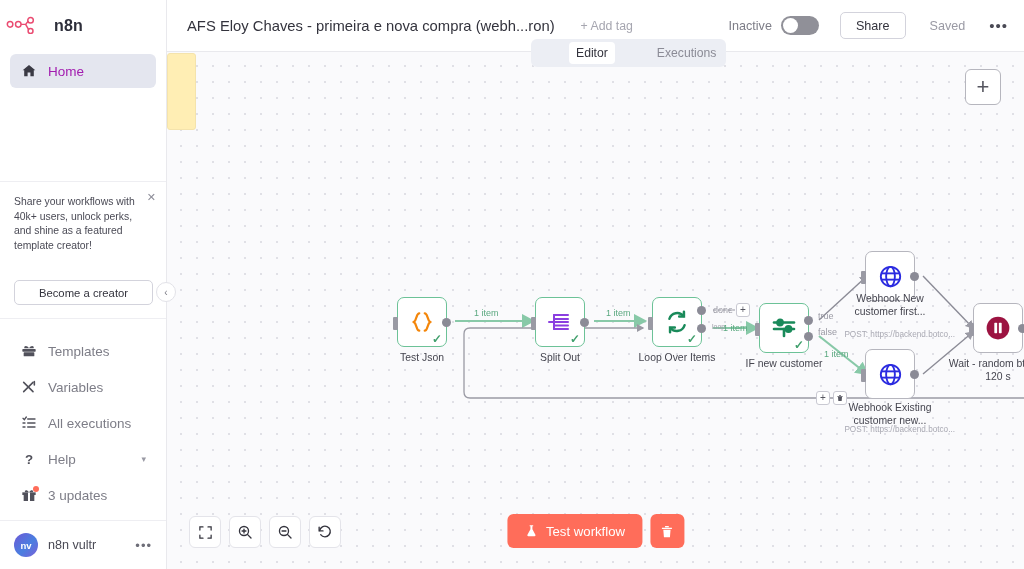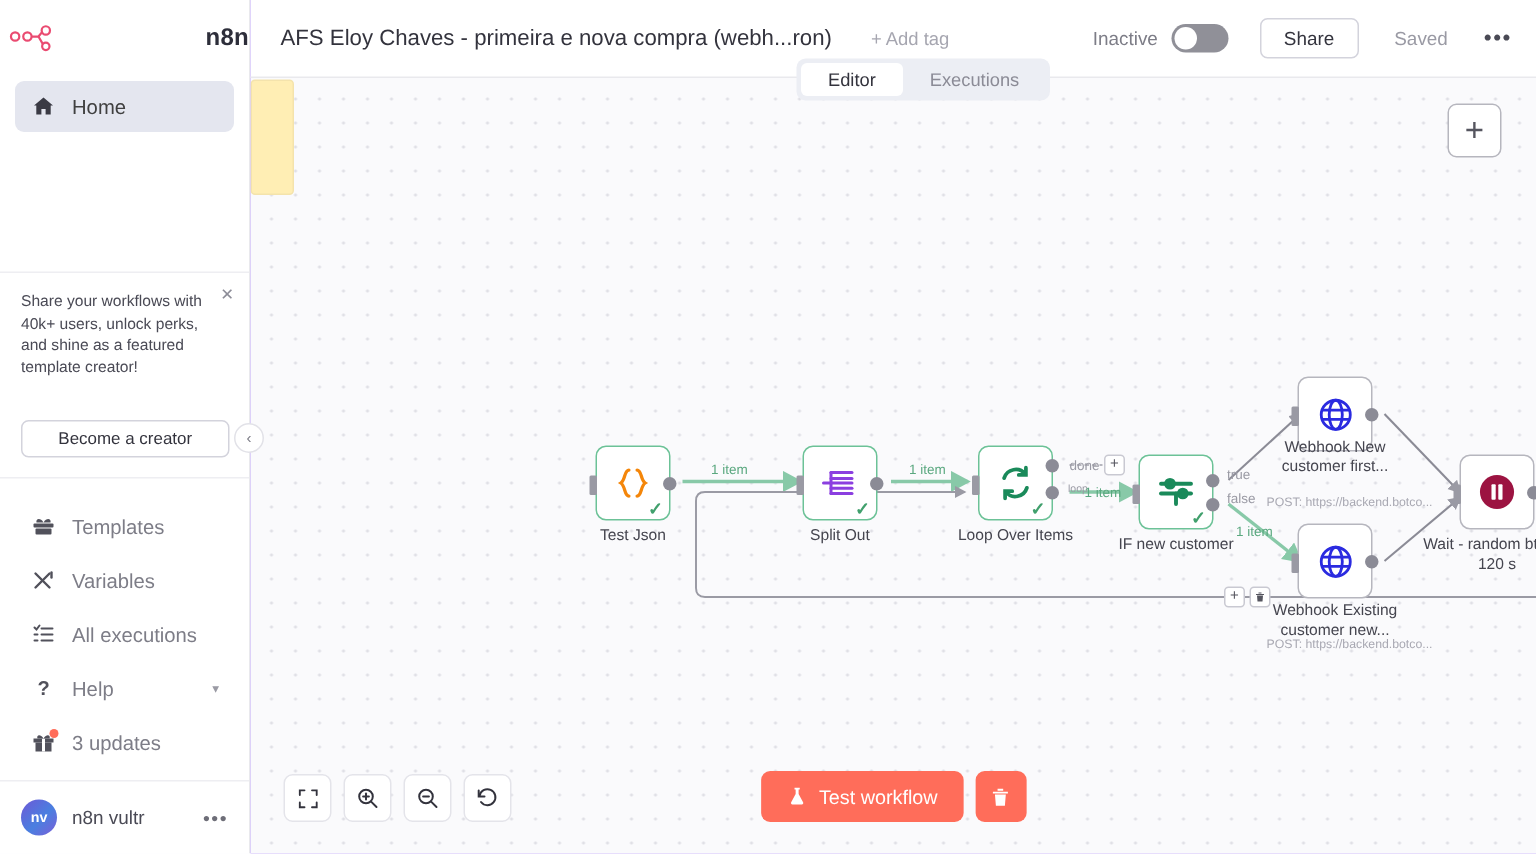--- a/index.html
+++ b/index.html
@@ -14,32 +14,32 @@
   
   .sidebar {
     width: 167px; height: 569px;
     background: #fff;
     border-right: 1px solid #e9e9ed;
     display: flex; flex-direction: column;
     position: relative; flex: 0 0 167px;
   }
   .logo-row {
     height: 52px; display: flex; align-items: center;
-    padding-left: 6px; gap: 12px; justify-content: space-between;
+    padding-left: 6px; gap: 12px;
   }
   .logo-mark { width: 36px; height: 20px; flex: 0 0 36px; }
   .logo-text { font-size: 16px; font-weight: bold; color: #2d2e3a; letter-spacing: .2px; }
 
   .nav-top { padding: 0 10px; margin-top: 2px; }
   .nav-item {
     display: flex; align-items: center; gap: 11px;
     height: 34px; padding: 0 10px; border-radius: 6px;
     font-size: 13.5px; color: #7d7d87; cursor: pointer;
   }
-  .nav-item.active { background: #e4e6ef; color: #404040; font-weight: 400; }
+  .nav-item.active { background: #e4e6ef; color: #a21caf; font-weight: 400; }
   .nav-icon { width: 17px; height: 17px; display: flex; align-items: center; justify-content: center; color: #51515b; flex:0 0 17px;}
   .nav-item.active .nav-icon { color: #3a3a44; }
 
   .spacer { flex: 1 1 auto; }
 
   
   .promo {
     margin: 0 0 6px 0; padding: 13px 13px 13px 14px;
     border-top: 1px solid #eeeef2; border-bottom: 1px solid #eeeef2;
     position: relative;
@@ -111,22 +111,22 @@
     display:flex; align-items:center;
   }
   .saved-label { font-size: 12.6px; color: #9a9aa4; margin-right: 24px; }
   .more-dots { font-size: 15px; color: #4a4a55; letter-spacing: 1px; cursor: pointer; }
 
   .tabs {
     position: absolute; left: 364px; top: 39px; z-index: 25;
     display: flex; background: #eceef4; border-radius: 6px; padding: 3px;
   }
   .tab {
-    padding: 4px 18px; font-size: 12.2px; border-radius: 4px;
-    color: #8b8b96; cursor: pointer;
+    padding: 4px 7px; font-size: 12.2px; border-radius: 4px;
+    color: #8b8b96; cursor: pointer; margin-left: 35px;
   }
   .tab.active { background: #fff; color: #33333d; }
 
   
   .canvas {
     position: absolute; left: 0; top: 52px; right: 0; bottom: 0;
     background-color: #fafafc;
     background-image: radial-gradient(circle, #e0e0e6 1px, transparent 1.1px);
     background-size: 16px 16px;
     background-position: 6px 6px;

